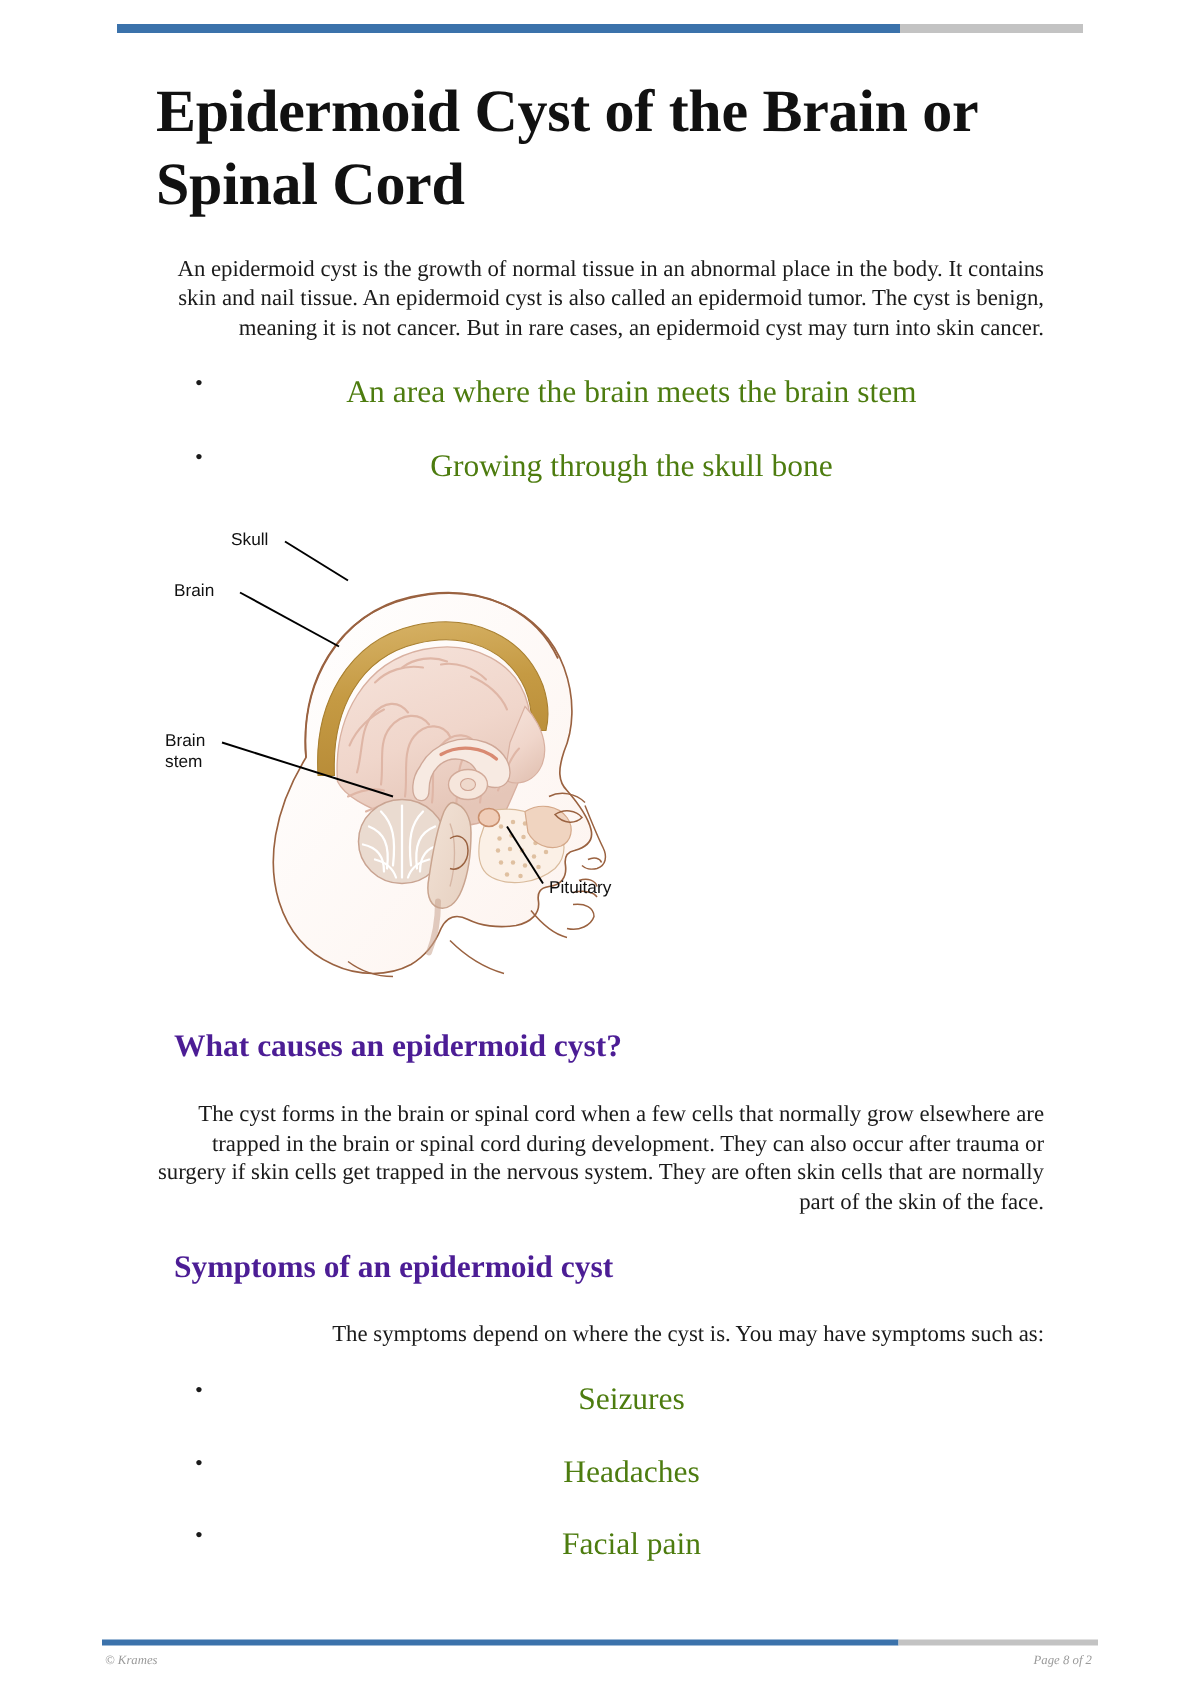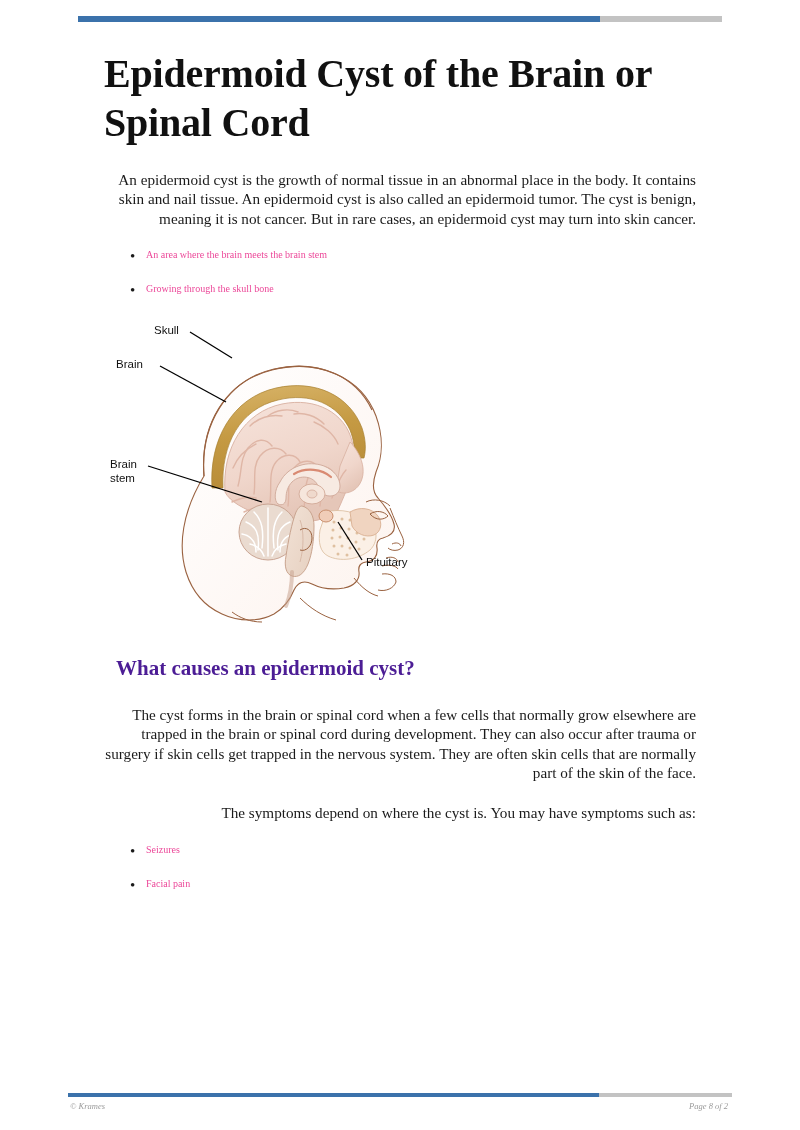--- a/index.html
+++ b/index.html
@@ -62,25 +62,26 @@
     text-align: right;
   }
 
   ul.bullets {
     list-style: none;
     margin: 0 0 4px 0;
     padding: 0;
   }
   ul.bullets li {
     position: relative;
-    font-size: 10px;
+    font-size: 21px;
     line-height: 1.3;
     margin: 0 0 21px 0;
     padding-left: 42px;
-    color: #ec4899;
+    color: #4d7c0f;
+    text-align: center;
   }
   ul.bullets li::before {
     content: "\2022";
     position: absolute;
     left: 26px;
     top: -1px;
     font-size: 15px;
     color: #1a1a1a;
   }
 
@@ -338,25 +339,27 @@
       <text class="fig-label" x="6" y="152">Brain</text>
       <text class="fig-label" x="6" y="166">stem</text>
       <text class="fig-label" x="262" y="250">Pituitary</text>
     </svg>
   </div>
 
   <h2 class="section-head">What causes an epidermoid cyst?</h2>
 
   <p class="body-text">The cyst forms in the brain or spinal cord when a few cells that normally grow elsewhere are trapped in the brain or spinal cord during development. They can also occur after trauma or surgery if skin cells get trapped in the nervous system. They are often skin cells that are normally part of the skin of the face.</p>
 
+  <h2 class="section-head">Symptoms of an epidermoid cyst</h2>
 
   <p class="body-text">The symptoms depend on where the cyst is. You may have symptoms such as:</p>
 
   <ul class="bullets">
     <li>Seizures</li>
+    <li>Headaches</li>
     <li>Facial pain</li>
   </ul>
 
 </div>
 
 <div class="footer-rule">
   <div class="seg-blue"></div>
   <div class="seg-gray"></div>
 </div>
 <div class="footer-left">© Krames</div>

